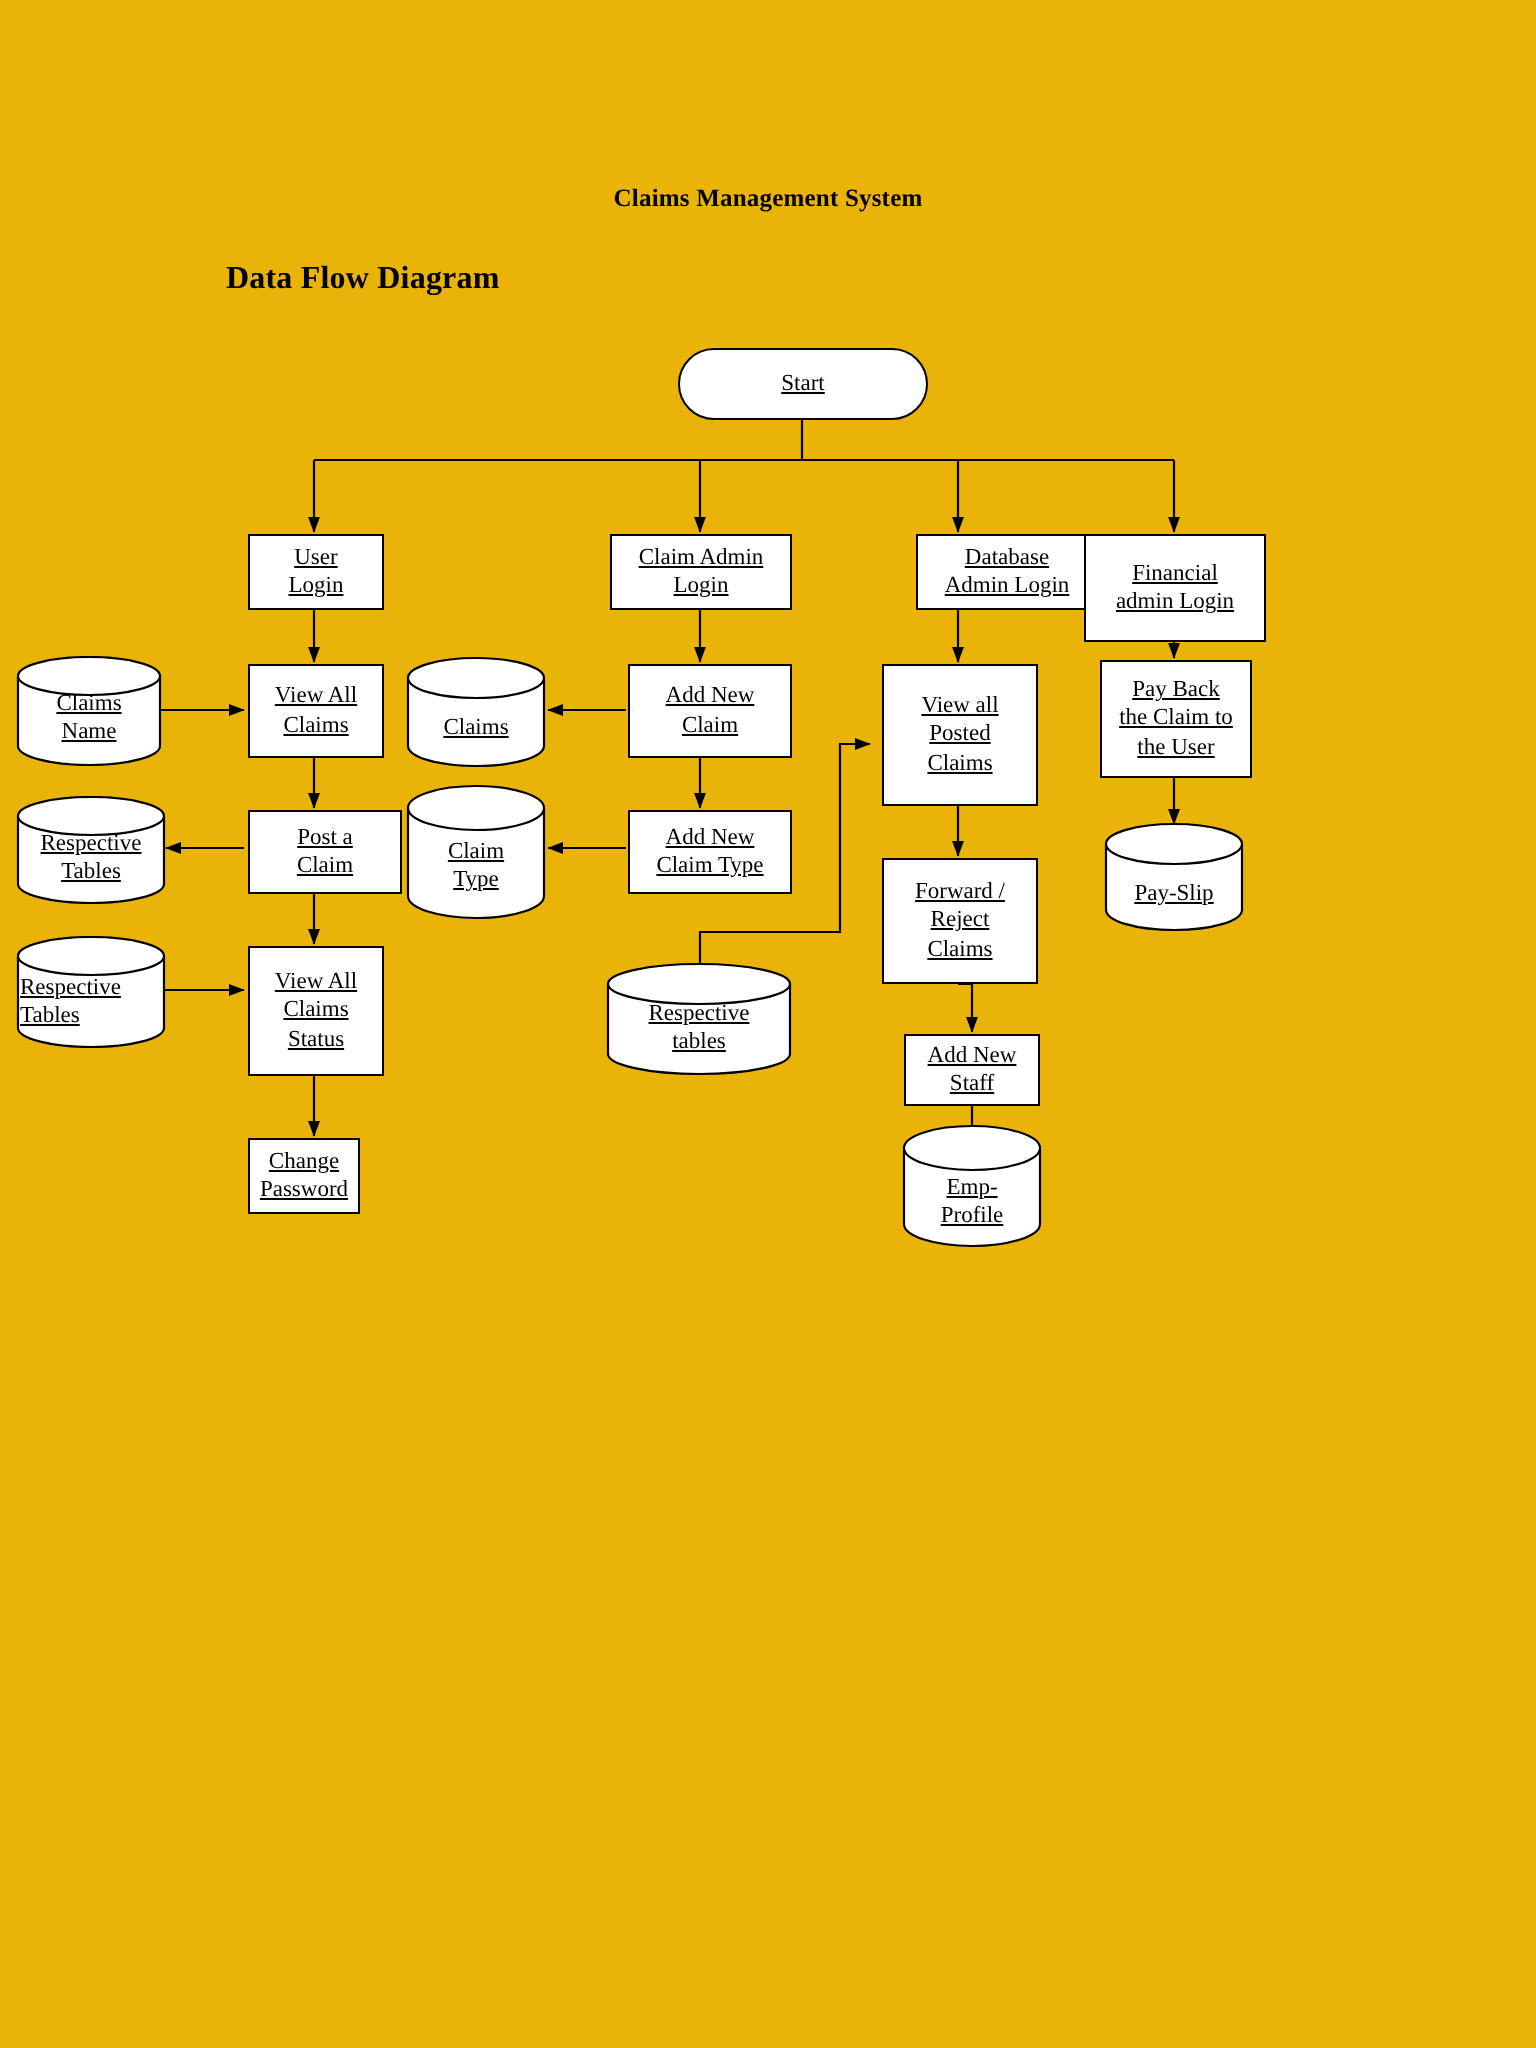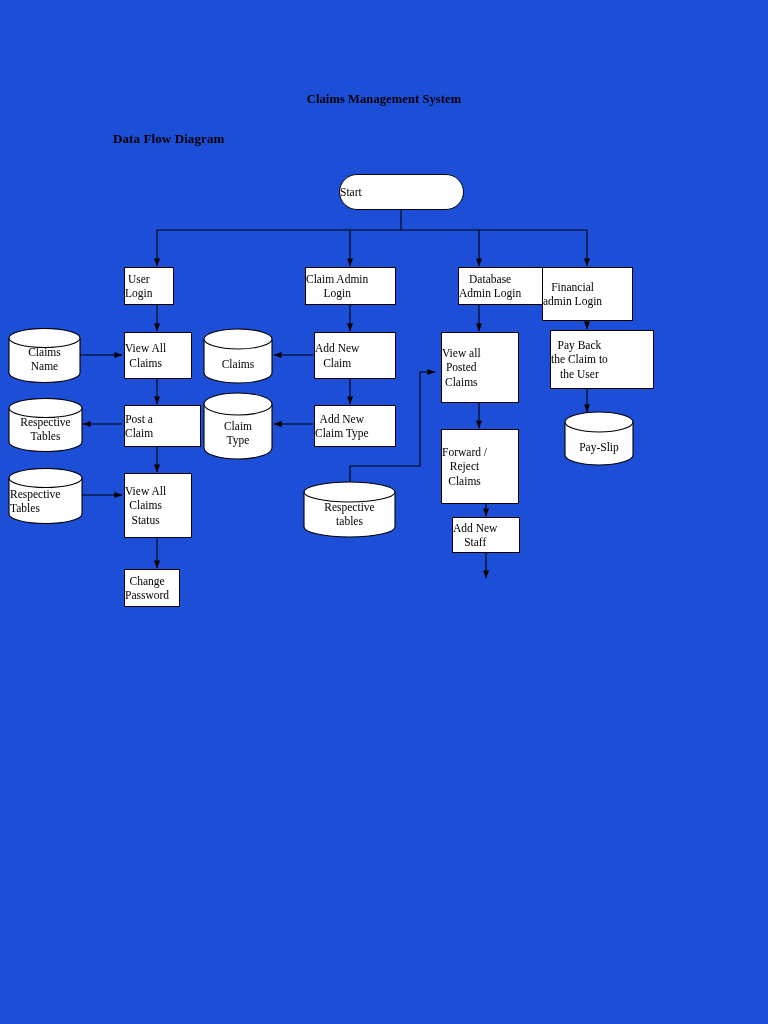--- a/index.html
+++ b/index.html
@@ -13,56 +13,58 @@
     position: relative;
     font-family: "Liberation Serif", "DejaVu Serif", serif;
     color: #000000;
     overflow: hidden;
   }
   #page {
     position: absolute;
     left: 0; top: 0;
     width: 768px;
     height: 1024px;
-    background: #1d4ed8;
+    background: #eab308;
   }
   .doc-title {
     position: absolute;
     left: 0;
     top: 92px;
     width: 768px;
     text-align: center;
     font-weight: bold;
     font-size: 12.5px;
     letter-spacing: 0.1px;
   }
   .doc-subtitle {
     position: absolute;
     left: 113px;
     top: 131px;
     font-weight: bold;
-    font-size: 13px;
+    font-size: 16px;
     letter-spacing: 0.1px;
   }
   #canvas {
     position: absolute;
     left: 0;
     top: 0;
     width: 768px;
     height: 1024px;
   }
   .node {
     position: absolute;
     box-sizing: border-box;
     display: flex;
     align-items: center;
+    justify-content: center;
     text-align: center;
     font-size: 11.5px;
     line-height: 1.22;
     color: #000;
+    text-decoration: underline;
   }
   .node.proc {
     border: 1px solid #000;
     background: #fff;
   }
   .node.terminal {
     border: 1px solid #000;
     background: #fff;
     border-radius: 20px;
   }
@@ -138,21 +140,21 @@
 
       <path d="M587,305 L587,329" marker-end="url(#ah)"></path>
       <path d="M587,389 L587,412" marker-end="url(#ah)"></path>
     </g>
   </svg>
 
   <div class="node terminal" style="left:339px; top:174px; width:125px; height:36px;">
     <span class="lbl-p">Start</span>
   </div>
 
-  <div class="node proc" style="left:124px; top:267px; width:50px; height:38px;">
+  <div class="node proc" style="left:124px; top:267px; width:68px; height:38px;">
     <span class="lbl-p">User
 Login</span>
   </div>
   <div class="node proc" style="left:305px; top:267px; width:91px; height:38px;">
     <span class="lbl-p">Claim Admin
 Login</span>
   </div>
   <div class="node proc" style="left:458px; top:267px; width:91px; height:38px;">
     <span class="lbl-p">Database
 Admin Login</span>
@@ -187,31 +189,31 @@
   <div class="node proc" style="left:314px; top:405px; width:82px; height:42px;">
     <span class="lbl-p">Add New
 Claim Type</span>
   </div>
 
   <div class="node proc" style="left:441px; top:332px; width:78px; height:71px;">
     <span class="lbl-p">View all
 Posted
 Claims</span>
   </div>
-  <div class="node proc" style="left:441px; top:429px; width:78px; height:75px;">
+  <div class="node proc" style="left:441px; top:429px; width:78px; height:63px;">
     <span class="lbl-p">Forward /
 Reject
 Claims</span>
   </div>
   <div class="node proc" style="left:452px; top:517px; width:68px; height:36px;">
     <span class="lbl-p">Add New
 Staff</span>
   </div>
 
-  <div class="node proc" style="left:550px; top:330px; width:104px; height:59px;">
+  <div class="node proc" style="left:550px; top:330px; width:76px; height:59px;">
     <span class="lbl-p">Pay Back
 the Claim to
 the User</span>
   </div>
 
   <div class="node store" style="left:8px; top:328px; width:73px; height:55px;">
     <svg class="cyl" viewBox="0 0 73 55" preserveAspectRatio="none" xmlns="http://www.w3.org/2000/svg">
       <path d="M1,10 L1,45 A35.5,9.5 0 0 0 72,45 L72,10" fill="#fff" stroke="#000" stroke-width="1.1"></path>
       <ellipse cx="36.5" cy="10" rx="35.5" ry="9.5" fill="#fff" stroke="#000" stroke-width="1.1"></ellipse>
     </svg>
@@ -256,22 +258,30 @@
 
   <div class="node store" style="left:303px; top:481px; width:93px; height:57px;">
     <svg class="cyl" viewBox="0 0 93 57" preserveAspectRatio="none" xmlns="http://www.w3.org/2000/svg">
       <path d="M1,11 L1,46 A45.5,10 0 0 0 92,46 L92,11" fill="#fff" stroke="#000" stroke-width="1.1"></path>
       <ellipse cx="46.5" cy="11" rx="45.5" ry="10" fill="#fff" stroke="#000" stroke-width="1.1"></ellipse>
     </svg>
     <div class="lbl lbl-p" style="padding-top:11px;">Respective
 tables</div>
   </div>
 
-
-  <div class="node store" style="left:552px; top:411px; width:70px; height:55px;margin-left:12px;">
+  <div class="node store" style="left:451px; top:562px; width:70px; height:62px;">
+    <svg class="cyl" viewBox="0 0 70 62" preserveAspectRatio="none" xmlns="http://www.w3.org/2000/svg">
+      <path d="M1,12 L1,50 A34,11 0 0 0 69,50 L69,12" fill="#fff" stroke="#000" stroke-width="1.1"></path>
+      <ellipse cx="35" cy="12" rx="34" ry="11" fill="#fff" stroke="#000" stroke-width="1.1"></ellipse>
+    </svg>
+    <div class="lbl lbl-p" style="padding-top:18px;">Emp-
+Profile</div>
+  </div>
+
+  <div class="node store" style="left:552px; top:411px; width:70px; height:55px;">
     <svg class="cyl" viewBox="0 0 70 55" preserveAspectRatio="none" xmlns="http://www.w3.org/2000/svg">
       <path d="M1,11 L1,44 A34,10 0 0 0 69,44 L69,11" fill="#fff" stroke="#000" stroke-width="1.1"></path>
       <ellipse cx="35" cy="11" rx="34" ry="10" fill="#fff" stroke="#000" stroke-width="1.1"></ellipse>
     </svg>
     <div class="lbl lbl-p" style="padding-top:18px;">Pay-Slip</div>
   </div>
 
 </div>
 
 </body></html>

